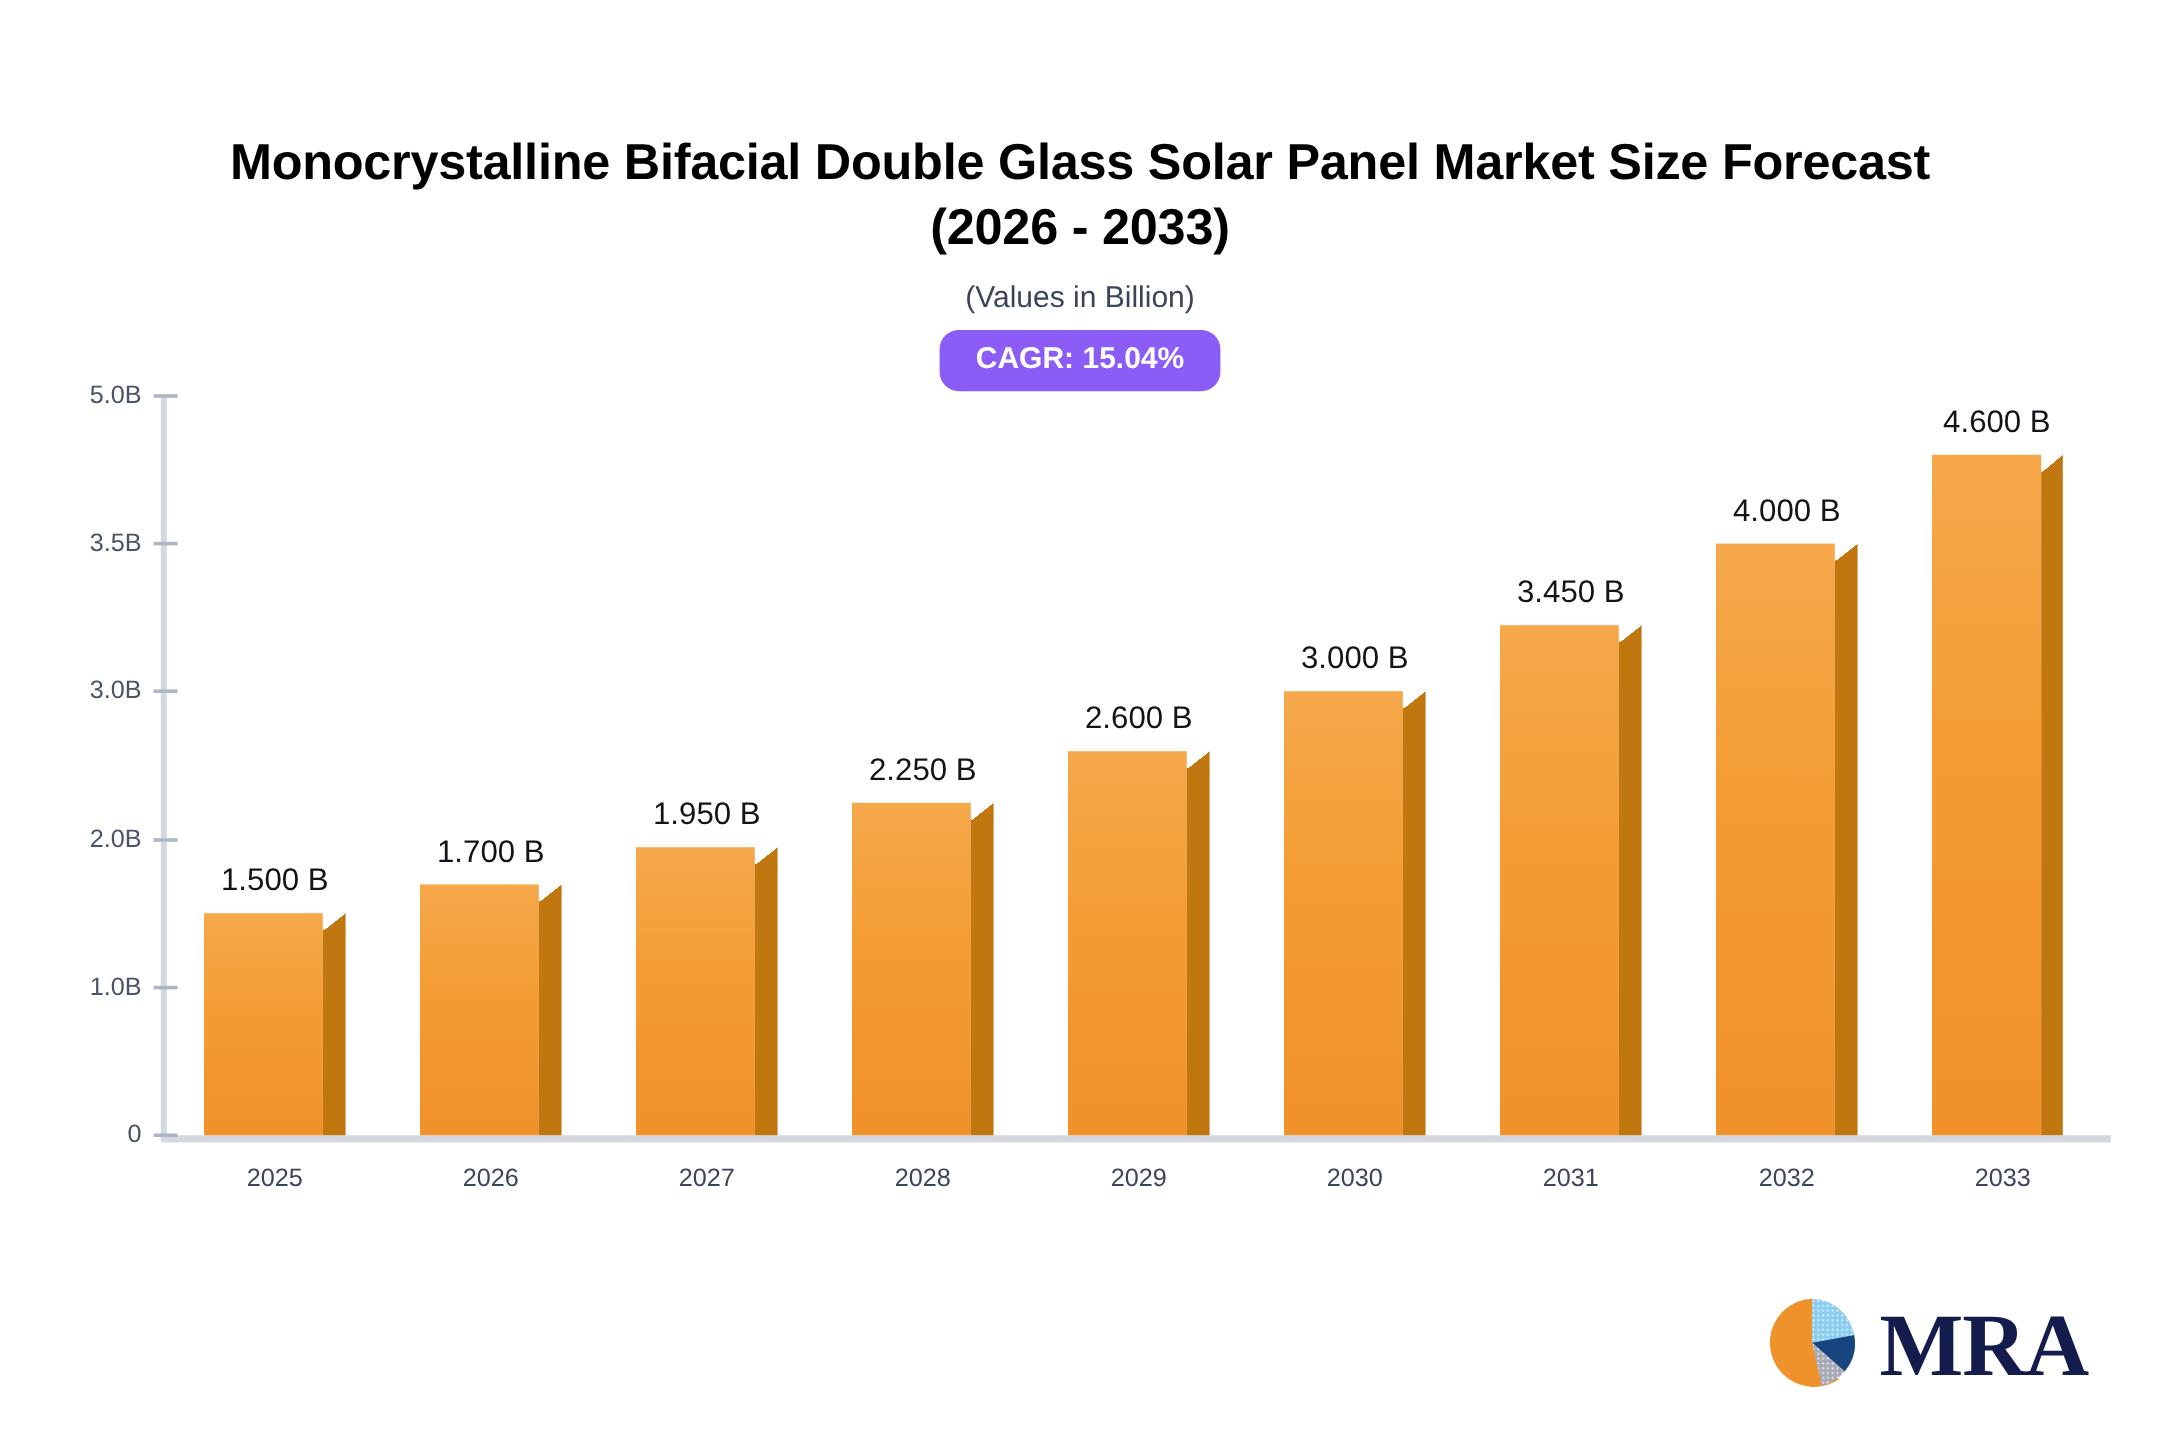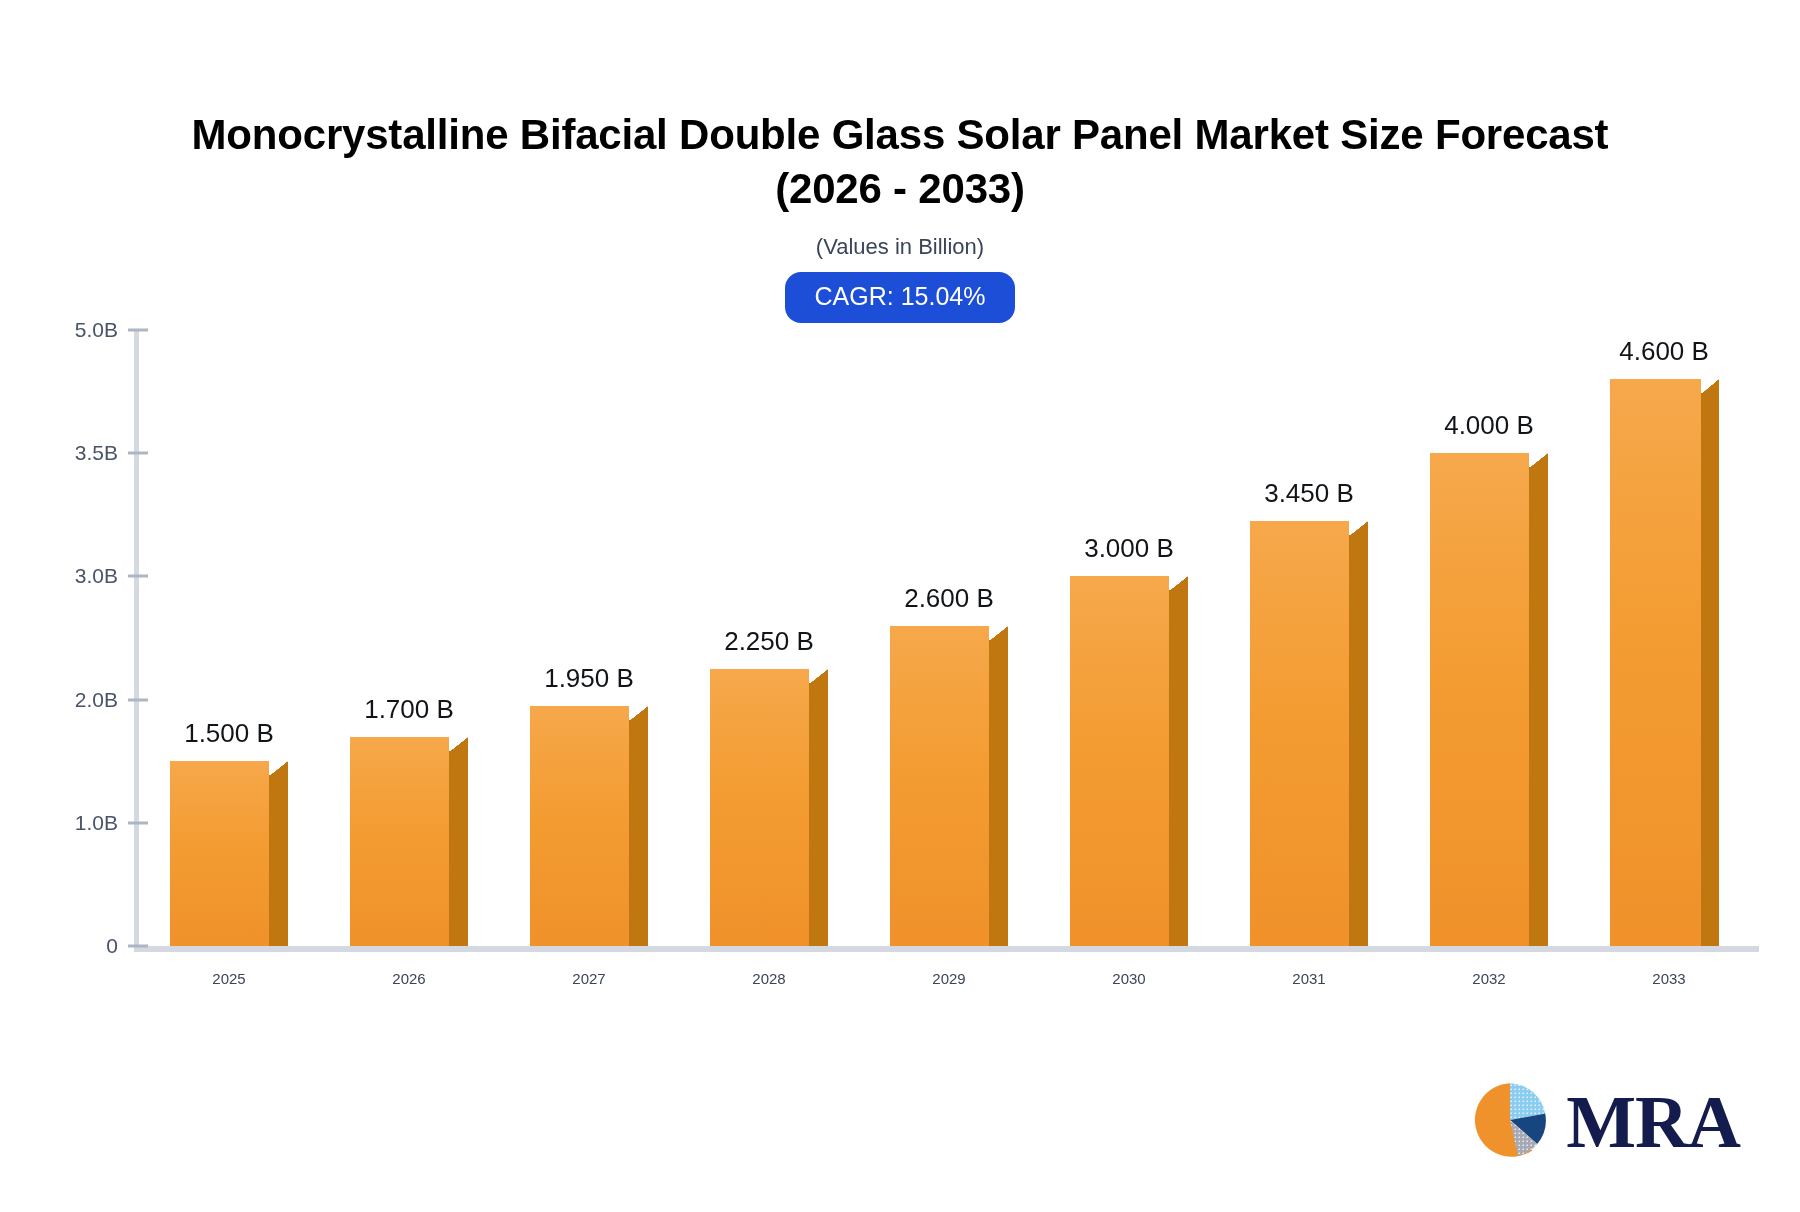--- a/index.html
+++ b/index.html
@@ -29,31 +29,31 @@
   #chart-title {
     font-size: 42px;
     font-weight: bold;
     color: #000000;
     line-height: 1.28;
     letter-spacing: -0.2px;
     padding: 0 170px;
   }
   #chart-subtitle {
     margin-top: 18px;
-    font-size: 22px;
+    font-size: 25px;
     font-weight: 400;
     color: #3b4559;
   }
   #cagr-badge {
     display: inline-block;
     margin-top: 12px;
-    background: #1d4ed8;
+    background: #8b5cf6;
     color: #ffffff;
     font-size: 25px;
-    font-weight: 400;
+    font-weight: 700;
     border-radius: 16px;
     padding: 12px 30px 14px 30px;
     line-height: 1;
   }
 
   
   #plot {
     position: absolute;
     left: 0;
     top: 330px;
@@ -156,21 +156,21 @@
     position: absolute;
     left: 139px;
     top: 640px;
     width: 1620px;
     height: 40px;
   }
   .x-label {
     position: absolute;
     top: 0;
     text-align: center;
-    font-size: 15px;
+    font-size: 21px;
     color: #3b4559;
   }
 
   
   #logo {
     position: absolute;
     right: 60px;
     bottom: 48px;
     display: flex;
     align-items: center;

